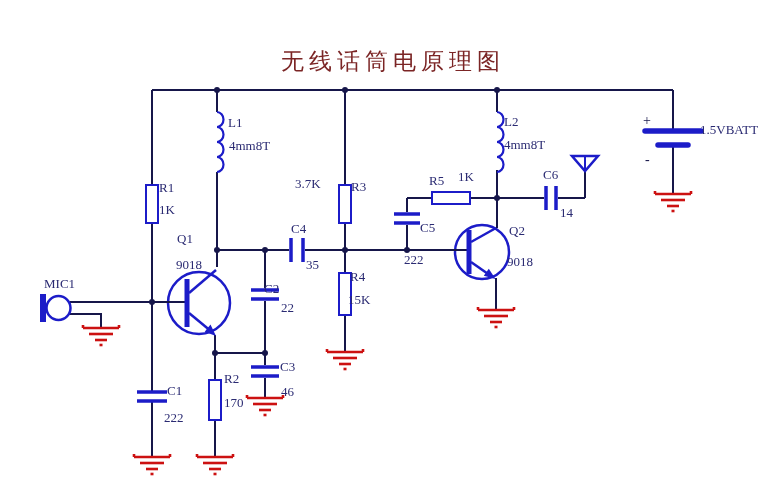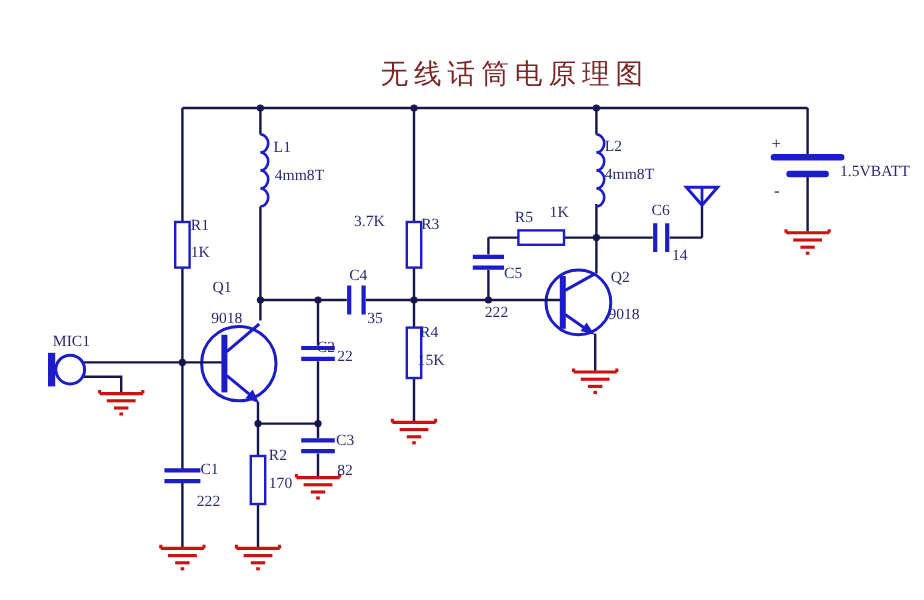--- a/index.html
+++ b/index.html
@@ -2,21 +2,21 @@
 <html><head>
 <meta charset="utf-8">
 <style>
   html,body{margin:0;padding:0;background:#ffffff;}
   #stage{position:relative;width:770px;height:500px;background:#ffffff;overflow:hidden;
          font-family:"Liberation Serif","DejaVu Serif",serif;}
   #schematic-svg{position:absolute;left:0;top:0;}
   .lbl{position:absolute;font-size:13px;line-height:1;color:#2a2a72;white-space:nowrap;
        font-family:"Liberation Serif","DejaVu Serif",serif;}
   .title{position:absolute;left:281px;top:46px;font-size:23px;letter-spacing:5px;
-         color:#7b2525;white-space:nowrap;margin-left:36px;}
+         color:#7b2525;white-space:nowrap;}
   .sign{position:absolute;font-size:14px;color:#16164a;line-height:1;}
 </style>
 </head>
 <body>
 
 <div id="stage">
 
   <svg id="schematic-svg" width="770" height="500" viewBox="0 0 770 500">
     <defs>
       <g id="gnd" stroke="#cc1111" stroke-width="2.6" fill="none">
@@ -133,24 +133,24 @@
   <span class="lbl" style="left:167px;top:384px">C1</span>
   <span class="lbl" style="left:164px;top:411px">222</span>
 
   <span class="lbl" style="left:177px;top:232px">Q1</span>
   <span class="lbl" style="left:176px;top:258px">9018</span>
 
   <span class="lbl" style="left:224px;top:372px">R2</span>
   <span class="lbl" style="left:224px;top:396px">170</span>
 
   <span class="lbl" style="left:264px;top:282px">C2</span>
-  <span class="lbl" style="left:281px;top:290px">22</span>
+  <span class="lbl" style="left:281px;top:301px">22</span>
 
   <span class="lbl" style="left:280px;top:360px">C3</span>
-  <span class="lbl" style="left:281px;top:385px">82</span>
+  <span class="lbl" style="left:281px;top:385px">46</span>
 
   <span class="lbl" style="left:228px;top:116px">L1</span>
   <span class="lbl" style="left:229px;top:139px">4mm8T</span>
 
   <span class="lbl" style="left:295px;top:177px">3.7K</span>
   <span class="lbl" style="left:351px;top:180px">R3</span>
 
   <span class="lbl" style="left:350px;top:270px">R4</span>
   <span class="lbl" style="left:348px;top:293px">15K</span>
 
@@ -167,15 +167,15 @@
   <span class="lbl" style="left:507px;top:255px">9018</span>
 
   <span class="lbl" style="left:504px;top:115px">L2</span>
   <span class="lbl" style="left:504px;top:138px">4mm8T</span>
 
   <span class="lbl" style="left:543px;top:168px">C6</span>
   <span class="lbl" style="left:560px;top:206px">14</span>
 
   <span class="sign" style="left:643px;top:114px">+</span>
   <span class="sign" style="left:645px;top:153px">-</span>
-  <span class="lbl" style="left:700px;top:136px">1.5VBATT</span>
+  <span class="lbl" style="left:700px;top:123px">1.5VBATT</span>
 
 </div>
 
 </body></html>

